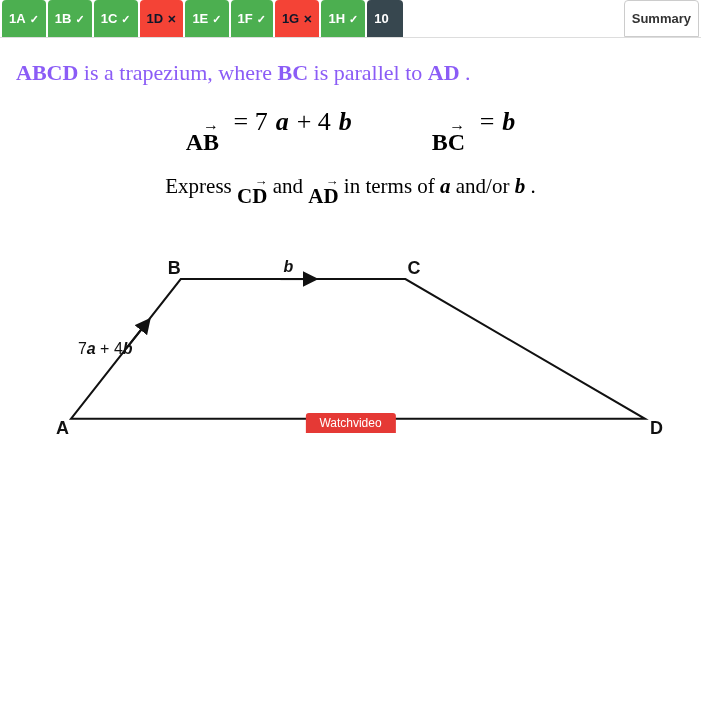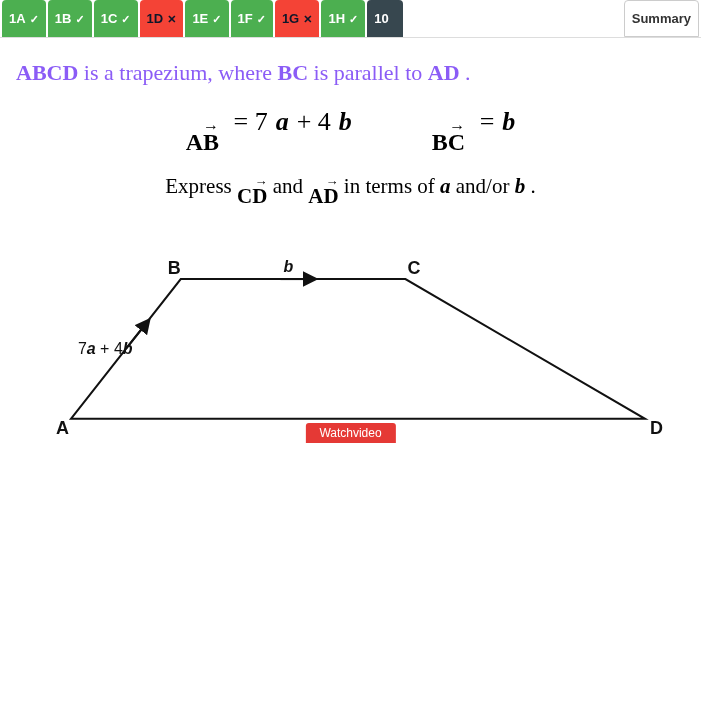--- a/index.html
+++ b/index.html
@@ -117,21 +117,21 @@
     }
 
     .diagram-container svg {
       width: 100%;
       height: 100%;
     }
 
     
     .watermark-bar {
       position: absolute;
-      bottom: 6px;
+      bottom: 16px;
       left: 50%;
       transform: translateX(-50%);
       background: #e53935;
       color: #fff;
       font-family: Arial, sans-serif;
       font-size: 12px;
       padding: 3px 14px;
       border-radius: 3px 3px 0 0;
       white-space: nowrap;
       cursor: pointer;

